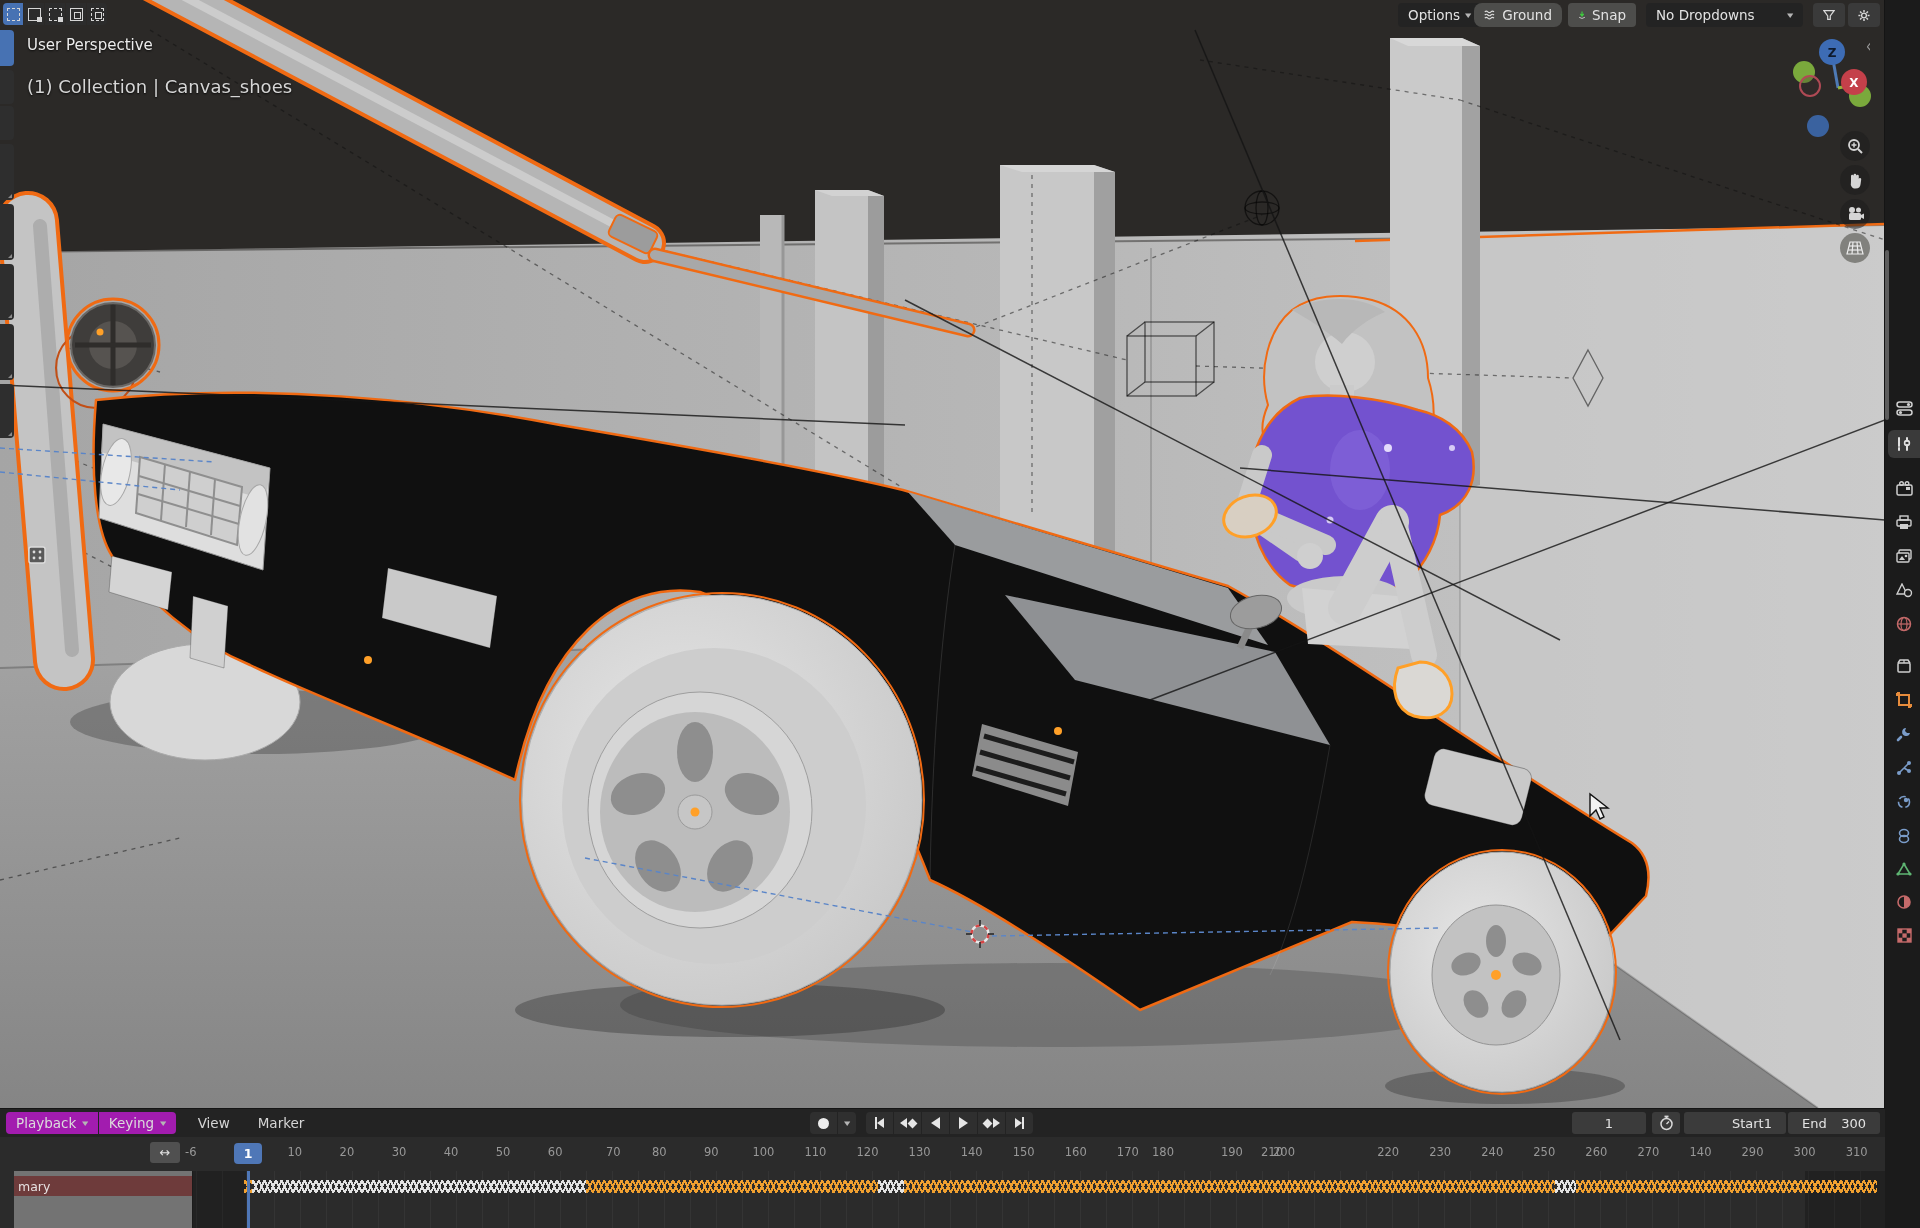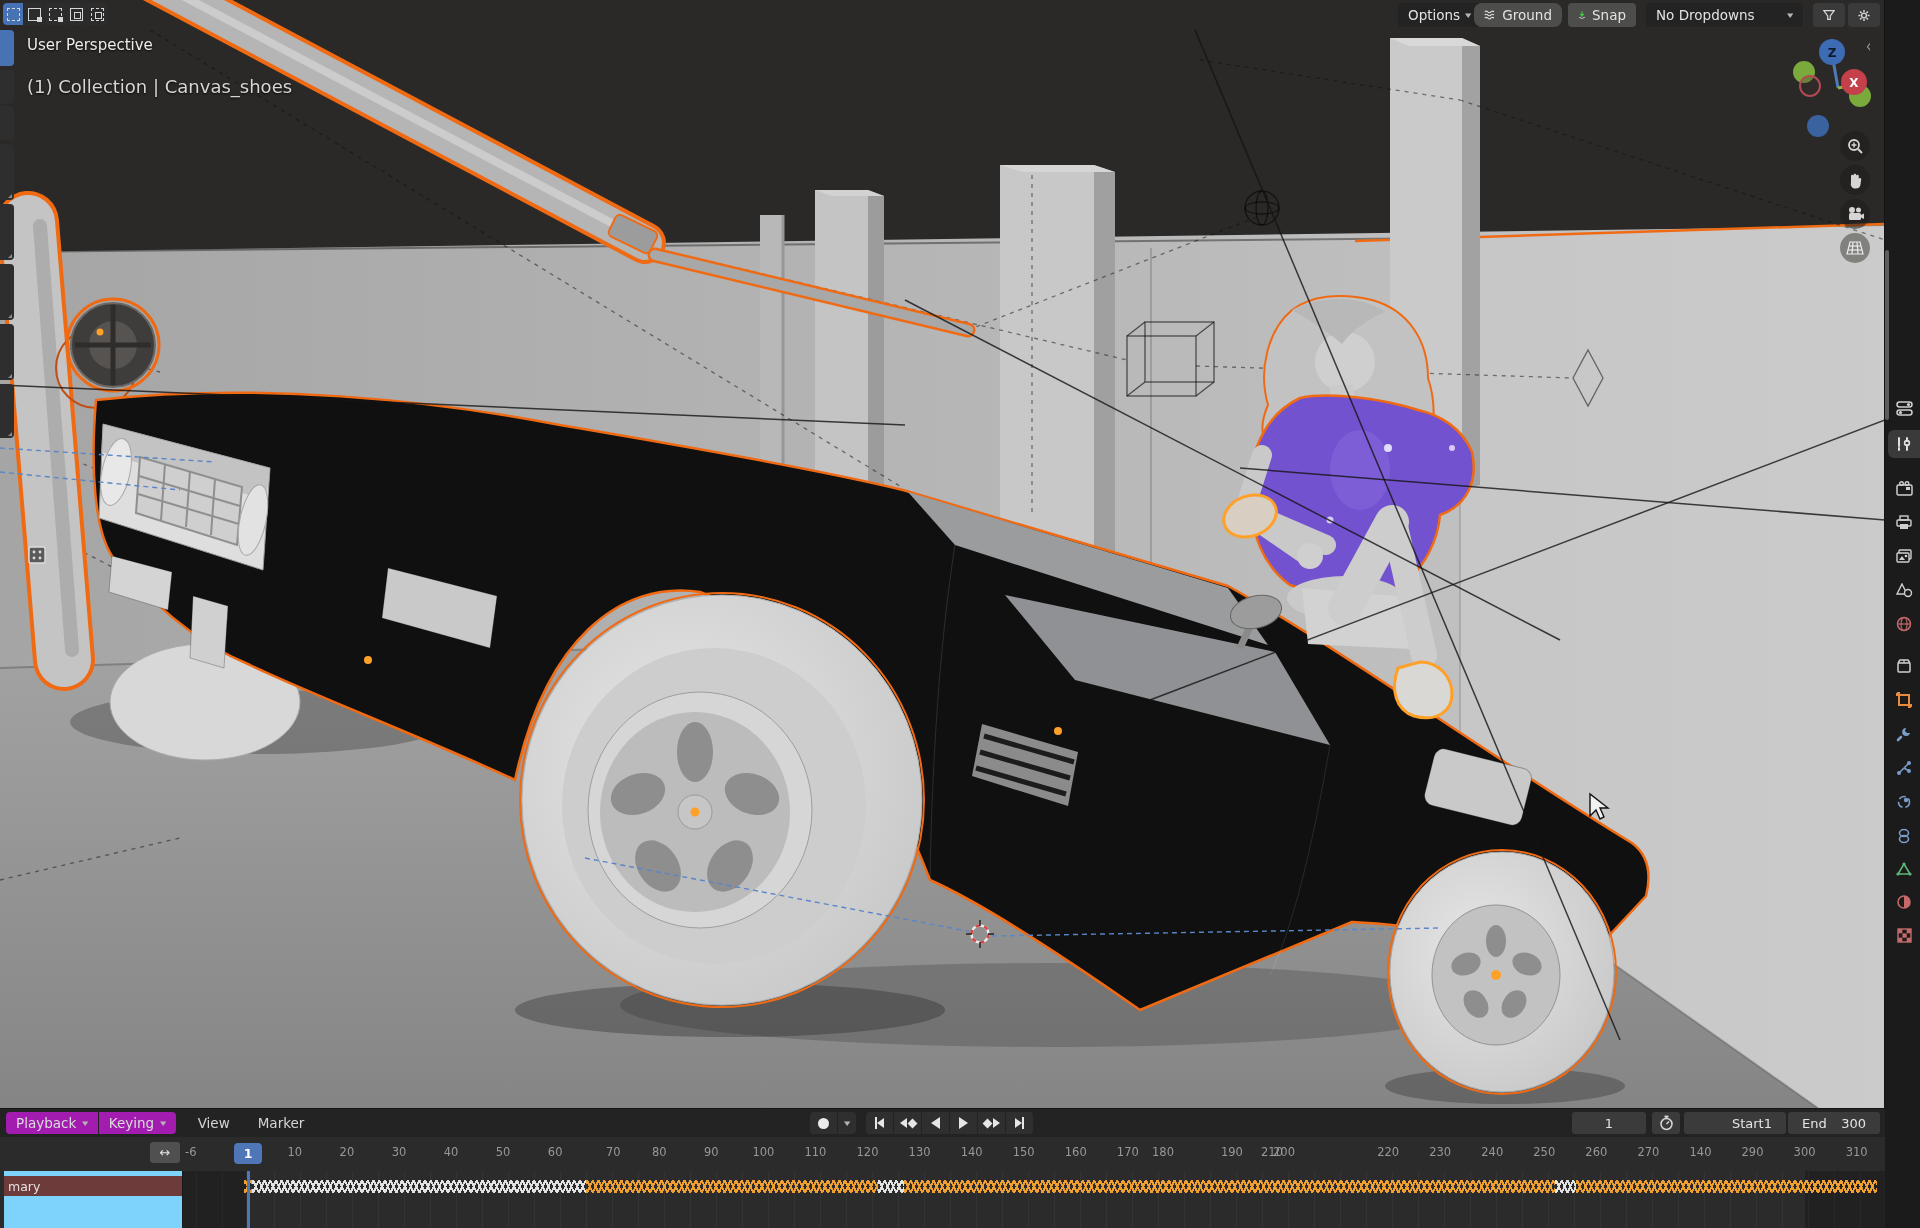--- a/index.html
+++ b/index.html
@@ -66,21 +66,21 @@
   #tl-ruler{position:absolute;left:0;top:28px;width:100%;height:34px;background:#2b2b2b;}
   .ruler-label{position:absolute;top:8px;transform:translateX(-50%);font-size:11.5px;color:#989898;}
   #fit-btn{position:absolute;left:150px;top:5px;width:30px;height:21px;background:#505050;border-radius:3px;
            display:flex;align-items:center;justify-content:center;color:#e0e0e0;font-size:13px;}
   #frame-badge{position:absolute;top:6px;height:21px;min-width:28px;background:var(--blue);border-radius:4px;
                display:flex;align-items:center;justify-content:center;color:#fff;font-size:12.5px;font-weight:bold;}
   #tl-tracks{position:absolute;left:0;top:62px;width:100%;height:58px;background:#2b2b2b;}
   #grid-lines{position:absolute;left:178px;top:0;right:0;height:100%;
       background-image:repeating-linear-gradient(90deg,rgba(255,255,255,.045) 0 1px,transparent 1px 26px);
       background-position-x:18px;}
-  #chan-region{position:absolute;left:4px;top:0;width:178px;height:100%;background:#7dd3fc;border-right:1px solid #1b1b1b;}
+  #chan-region{position:absolute;left:14px;top:0;width:178px;height:100%;background:#737373;border-right:1px solid #1b1b1b;}
   #summary-row{position:absolute;left:0;top:5px;width:178px;height:20px;background:#6e3b3b;display:flex;align-items:center;
                font-size:12.5px;color:#e6e0e0;padding-left:4px;box-sizing:border-box;}
   #kf-layer{position:absolute;left:0;top:9px;height:14px;width:100%;}
   .kf{position:absolute;top:0;height:13px;
       background-image:repeating-linear-gradient(115deg,var(--c) 0 2px,transparent 2px 5.2px),
                        repeating-linear-gradient(65deg,var(--c) 0 2px,transparent 2px 5.2px);}
   .kf.normal{--c:var(--kf-n);} .kf.selected{--c:var(--kf-s);}
   .range-shade{position:absolute;top:0;height:100%;background:rgba(0,0,0,.22);}
   #playhead{position:absolute;top:62px;width:2.5px;height:58px;background:var(--blue);}
 </style>

